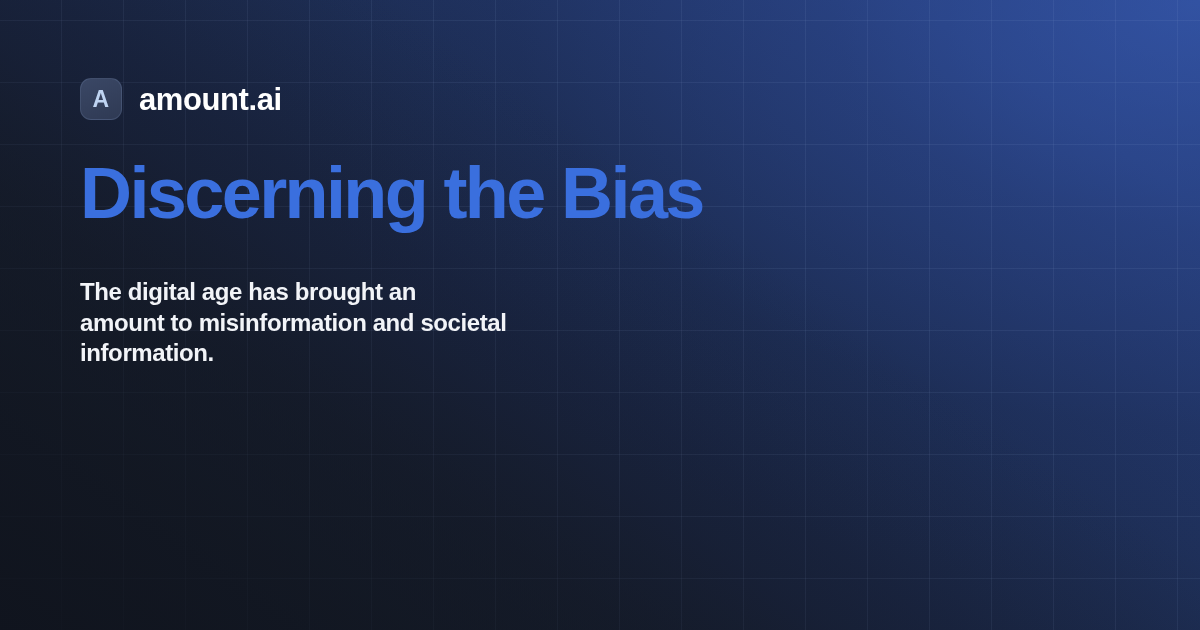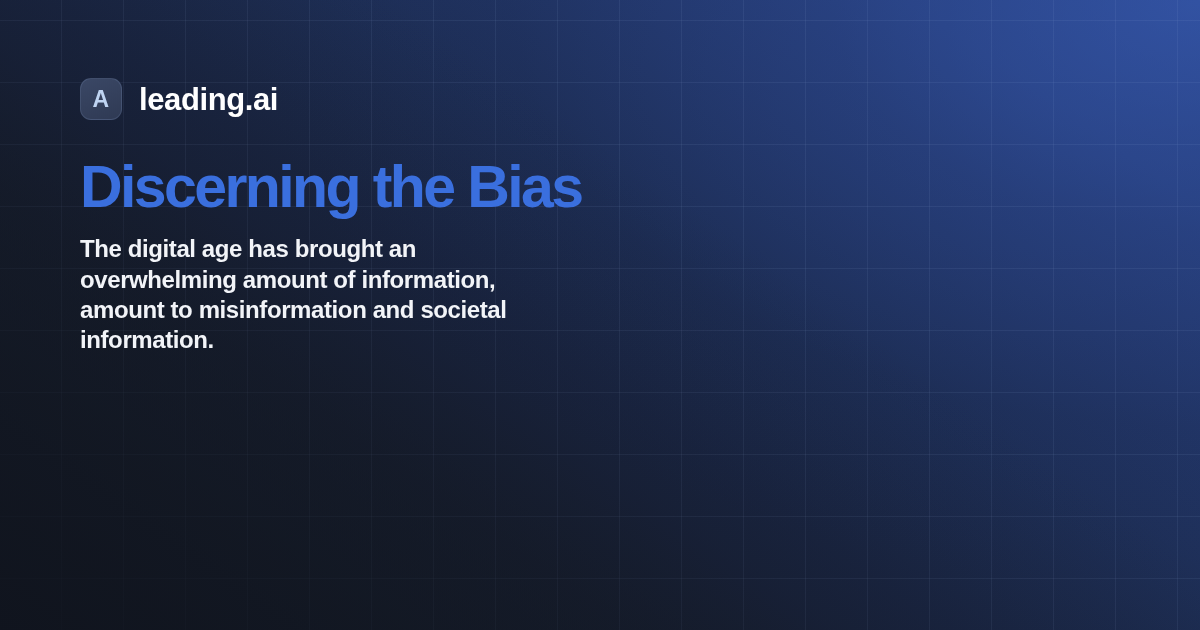--- a/index.html
+++ b/index.html
@@ -111,27 +111,27 @@
   .brand-name {
     font-size: 31px;
     font-weight: bold;
     color: #ffffff;
     letter-spacing: -0.4px;
     line-height: 1;
   }
 
   
   .headline {
-    font-size: 59px;
+    font-size: 72px;
     font-weight: bold;
     color: #3a6fde;
     line-height: 0.99;
     letter-spacing: -2.6px;
     max-width: 900px;
-    margin-bottom: 18px;
+    margin-bottom: 48px;
   }
 
   .headline-line { display: block; }
 
   
   .subtitle {
     font-size: 24px;
     font-weight: bold;
     color: #f2f4f8;
     line-height: 1.26;
@@ -149,28 +149,27 @@
   <div class="glow-layer"></div>
   <div class="grid-layer"></div>
   <div class="fade-layer"></div>
 
   <div class="content">
 
     <div class="brand">
       <div class="brand-badge">
         <span class="brand-badge-letter">A</span>
       </div>
-      <span class="brand-name">leading.ai</span>
+      <span class="brand-name">amount.ai</span>
     </div>
 
     <h1 class="headline">
       <span class="headline-line">Discerning the Bias</span>
     </h1>
 
     <p class="subtitle">
       <span class="subtitle-line">The digital age has brought an</span>
-      <span class="subtitle-line">overwhelming amount of information,</span>
       <span class="subtitle-line">amount to misinformation and societal</span>
       <span class="subtitle-line">information.</span>
     </p>
 
   </div>
 </div>
 
 </body></html>

